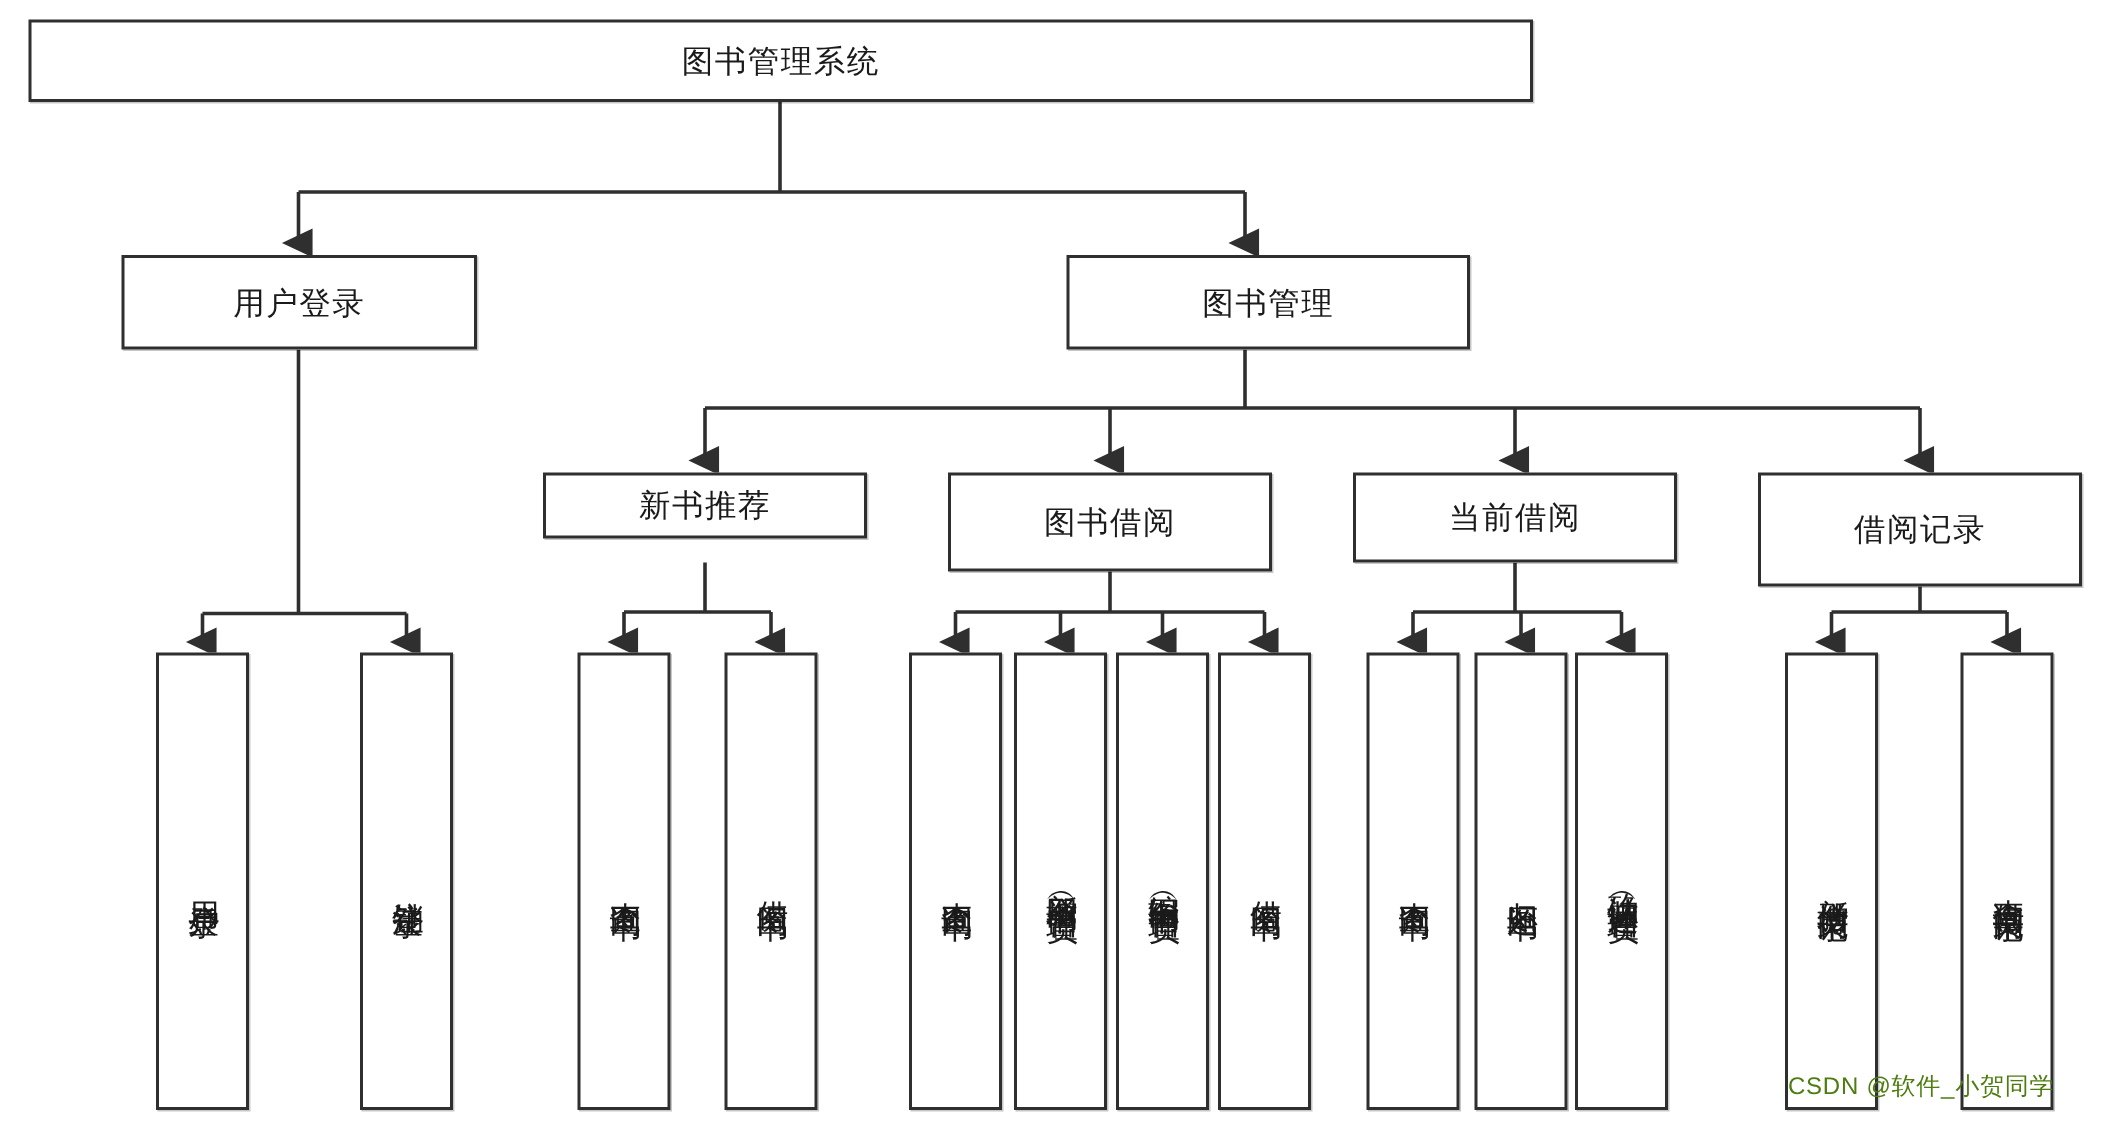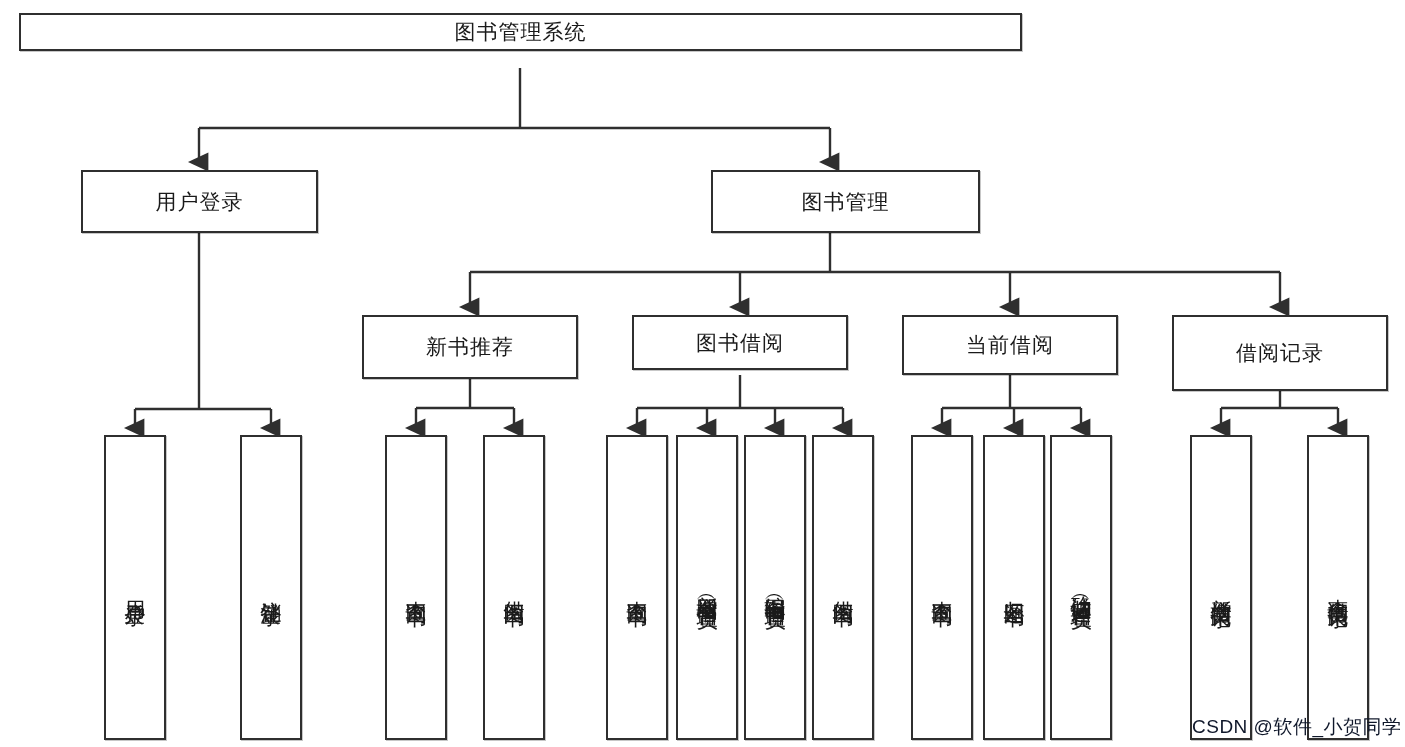--- a/index.html
+++ b/index.html
@@ -47,22 +47,22 @@
     font-size: 21px;
     letter-spacing: 2px;
     line-height: 1.05;
     padding: 6px 0;
     align-items: center;
     justify-content: center;
     white-space: nowrap;
   }
   .watermark {
     position: absolute;
-    color: #0f172a;
-    font-size: 19px;
+    color: #4d7c0f;
+    font-size: 16px;
     letter-spacing: 0.5px;
     white-space: nowrap;
     z-index: 5;
   }
 </style>
 </head>
 <body>
 
 <div id="canvas" style="background: rgb(255, 255, 255);">
 
@@ -112,27 +112,27 @@
       <path d="M1014,408 L1014,428" marker-end="url(#arw)"></path>
       <path d="M1081,408 L1081,428" marker-end="url(#arw)"></path>
 
       <path d="M1280,375 L1280,408"></path>
       <path d="M1221,408 L1338,408"></path>
       <path d="M1221,408 L1221,428" marker-end="url(#arw)"></path>
       <path d="M1338,408 L1338,428" marker-end="url(#arw)"></path>
     </g>
   </svg>
 
-  <div class="node h" style="left: 19px; top: 13px; width: 1003px; height: 38px;">图书管理系统</div>
+  <div class="node h" style="left: 19px; top: 13px; width: 1003px; height: 55px;">图书管理系统</div>
 
   <div class="node h" style="left: 81px; top: 170px; width: 237px; height: 63px;">用户登录</div>
   <div class="node h" style="left: 711px; top: 170px; width: 269px; height: 63px;">图书管理</div>
 
-  <div class="node h" style="left: 362px; top: 315px; width: 216px; height: 64px;">新书推荐</div>
-  <div class="node h" style="left: 632px; top: 315px; width: 216px; height: 55px;">图书借阅</div>
+  <div class="node h" style="left: 362px; top: 315px; width: 216px; height: 44px;">新书推荐</div>
+  <div class="node h" style="left: 632px; top: 315px; width: 216px; height: 66px;">图书借阅</div>
   <div class="node h" style="left: 902px; top: 315px; width: 216px; height: 60px;">当前借阅</div>
   <div class="node h" style="left: 1172px; top: 315px; width: 216px; height: 76px;">借阅记录</div>
 
   <div class="node v" style="left: 104px; top: 435px; width: 62px; height: 305px;">用户登录</div>
   <div class="node v" style="left: 240px; top: 435px; width: 62px; height: 305px;">注销登录</div>
   <div class="node v" style="left: 385px; top: 435px; width: 62px; height: 305px;">查询图书</div>
   <div class="node v" style="left: 483px; top: 435px; width: 62px; height: 305px;">借阅图书</div>
   <div class="node v" style="left: 606px; top: 435px; width: 62px; height: 305px;">查询图书</div>
   <div class="node v" style="left: 676px; top: 435px; width: 62px; height: 305px;">新增图书（管理员）</div>
   <div class="node v" style="left: 744px; top: 435px; width: 62px; height: 305px;">编辑图书（管理员）</div>

